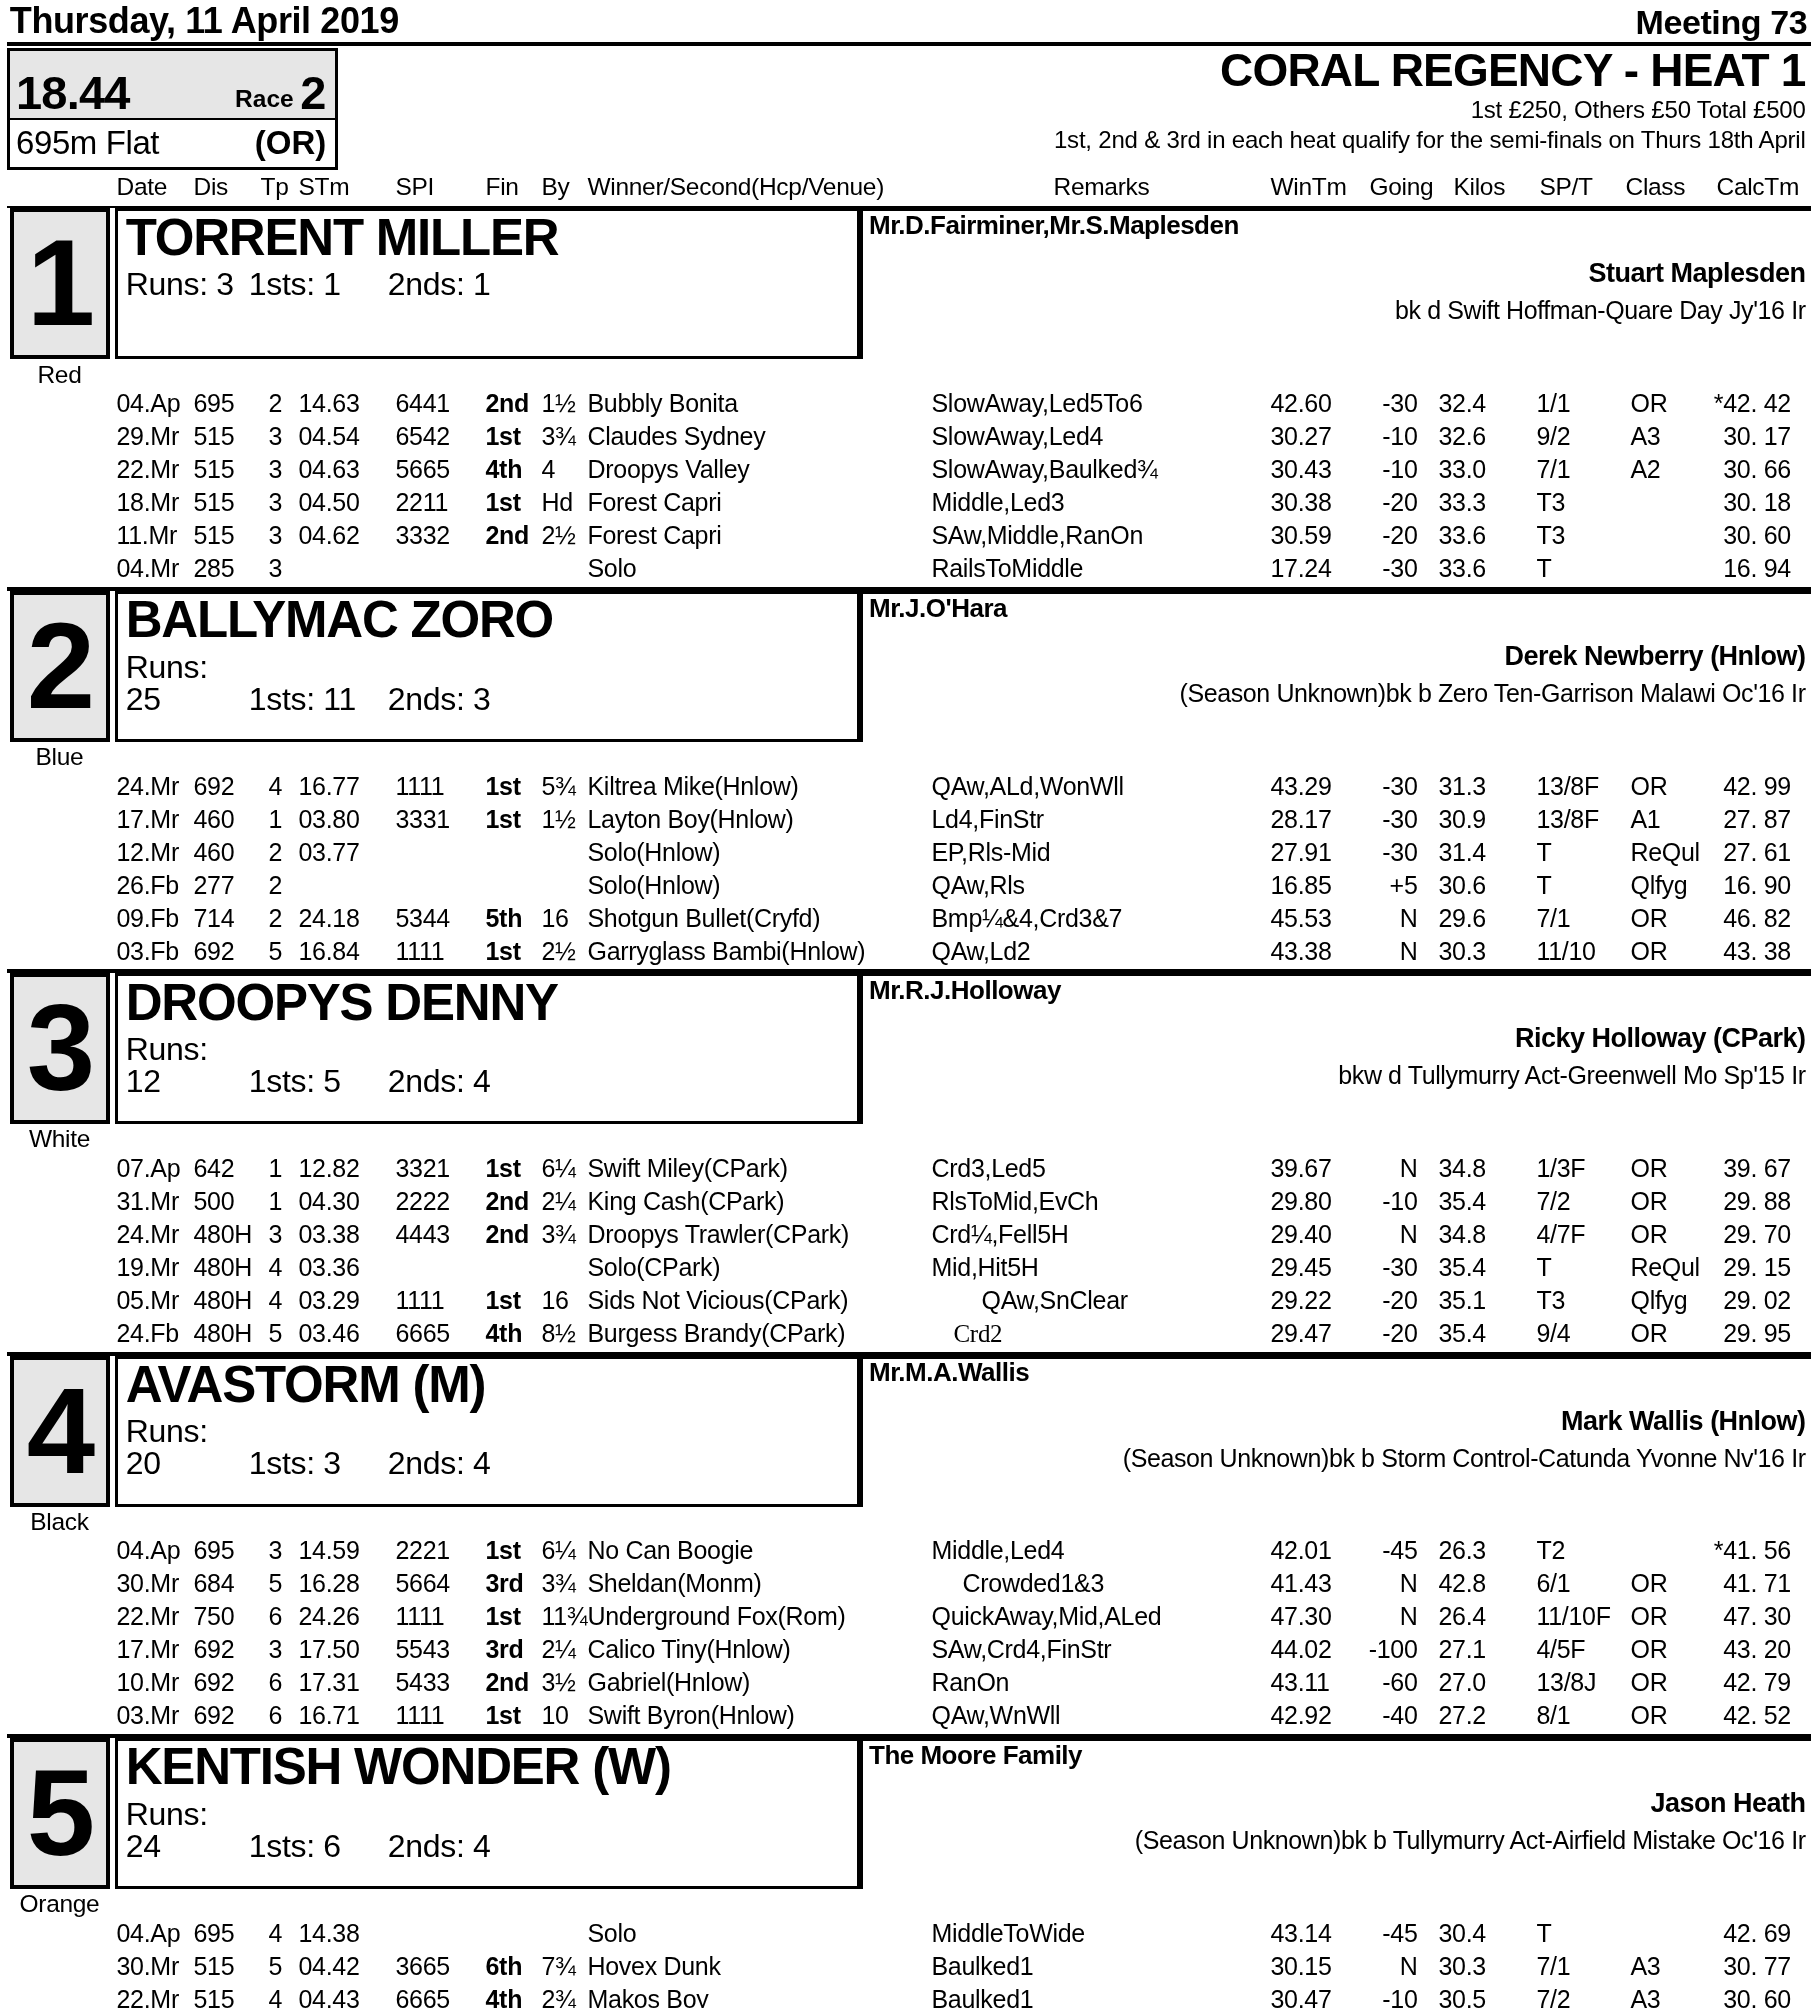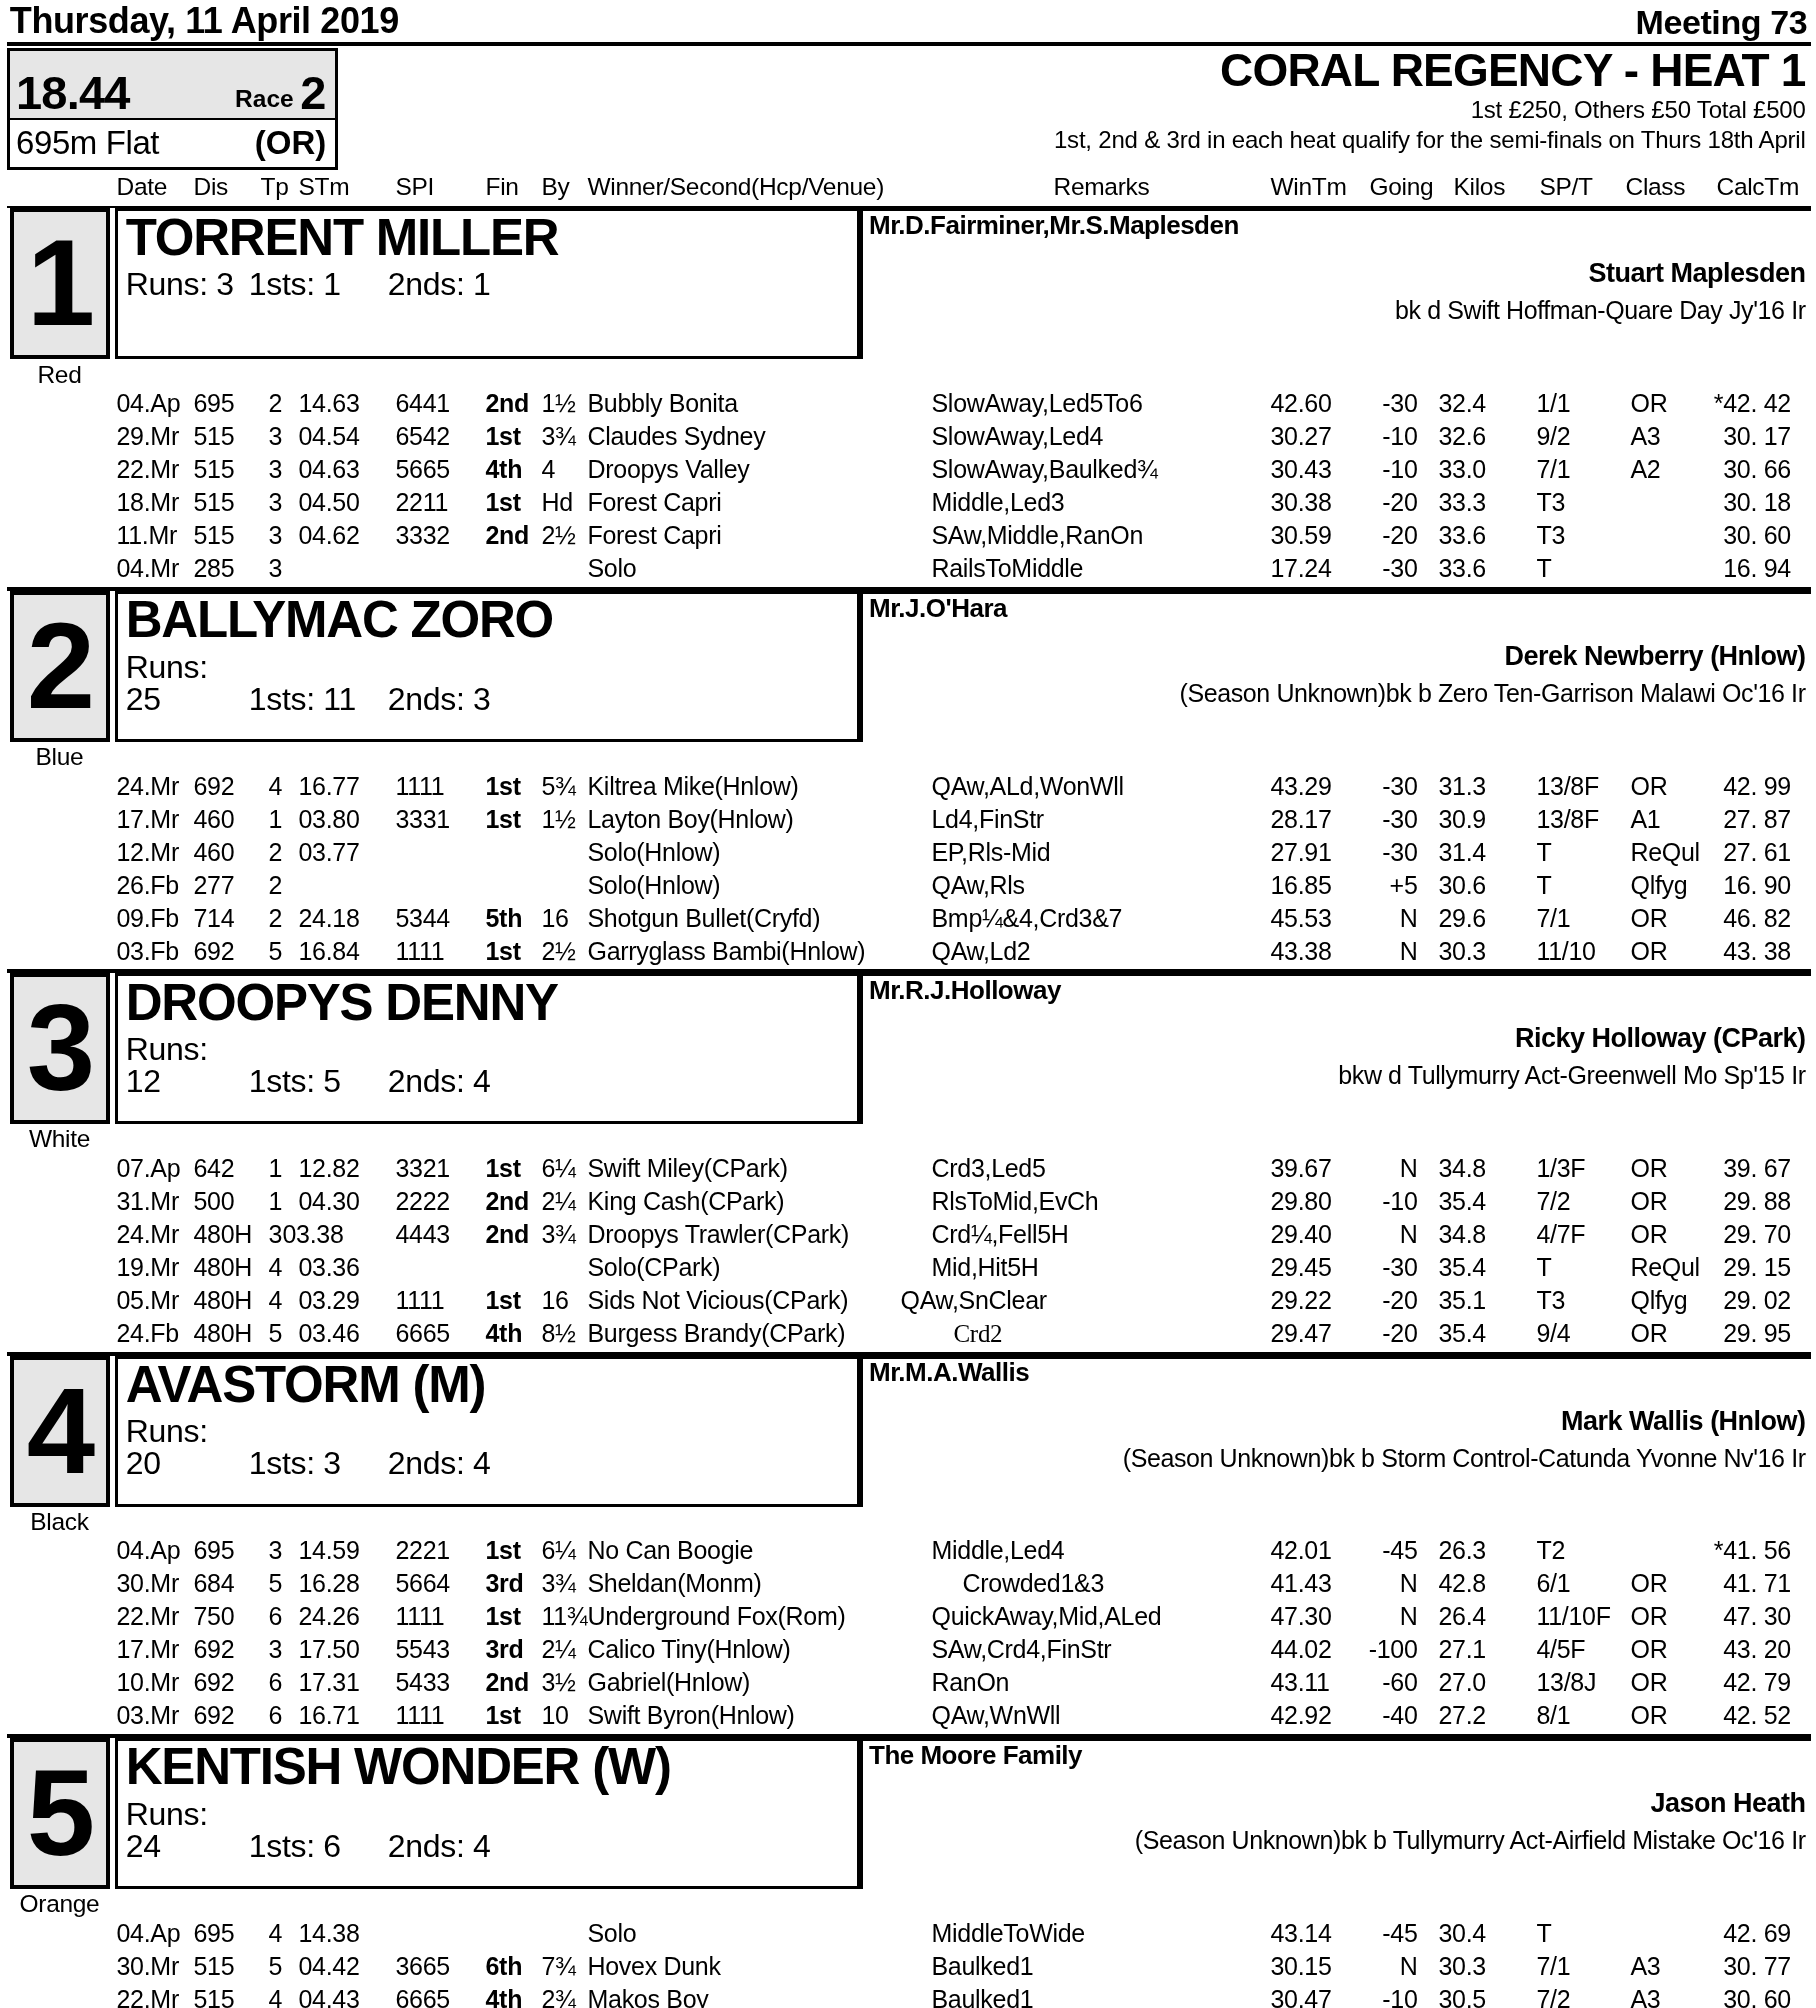--- a/index.html
+++ b/index.html
@@ -465,21 +465,21 @@
             <span style="right: 393px;">-10</span>
             <span style="left: 1432px;">35.4</span>
             <span style="left: 1530px;">7/2</span>
             <span style="left: 1624px;">OR</span>
             <span style="right: 19.6px;">29. 88</span>
           </div>
           <div class="frow">
             <span style="left: 110px;">24.Mr</span>
             <span style="left: 187px;">480H</span>
             <span style="left: 262px;">3</span>
-            <span style="left: 276px; text-align: center;">03.38</span>
+            <span style="left: 292px; text-align: center;">03.38</span>
             <span style="left: 389px;">4443</span>
             <span class="b" style="left: 479px;">2nd</span>
             <span style="left: 535px;">3¾</span>
             <span style="left: 581px;">Droopys Trawler(CPark)</span>
             <span style="left: 925px;">Crd¼,Fell5H</span>
             <span style="left: 1264px;">29.40</span>
             <span style="right: 393px;">N</span>
             <span style="left: 1432px;">34.8</span>
             <span style="left: 1530px;">4/7F</span>
             <span style="left: 1624px;">OR</span>
@@ -501,21 +501,21 @@
           </div>
           <div class="frow">
             <span style="left: 110px;">05.Mr</span>
             <span style="left: 187px;">480H</span>
             <span style="left: 262px;">4</span>
             <span style="left: 292px;">03.29</span>
             <span style="left: 389px;">1111</span>
             <span class="b" style="left: 479px;">1st</span>
             <span style="left: 535px;">16</span>
             <span style="left: 581px;">Sids Not Vicious(CPark)</span>
-            <span style="left: 894px;">QAw,SnClear</span>
+            <span style="left: 975px;">QAw,SnClear</span>
             <span style="left: 1264px;">29.22</span>
             <span style="right: 393px;">-20</span>
             <span style="left: 1432px;">35.1</span>
             <span style="left: 1530px;">T3</span>
             <span style="left: 1624px;">Qlfyg</span>
             <span style="right: 19.6px;">29. 02</span>
           </div>
           <div class="frow">
             <span style="left: 110px;">24.Fb</span>
             <span style="left: 187px;">480H</span>

